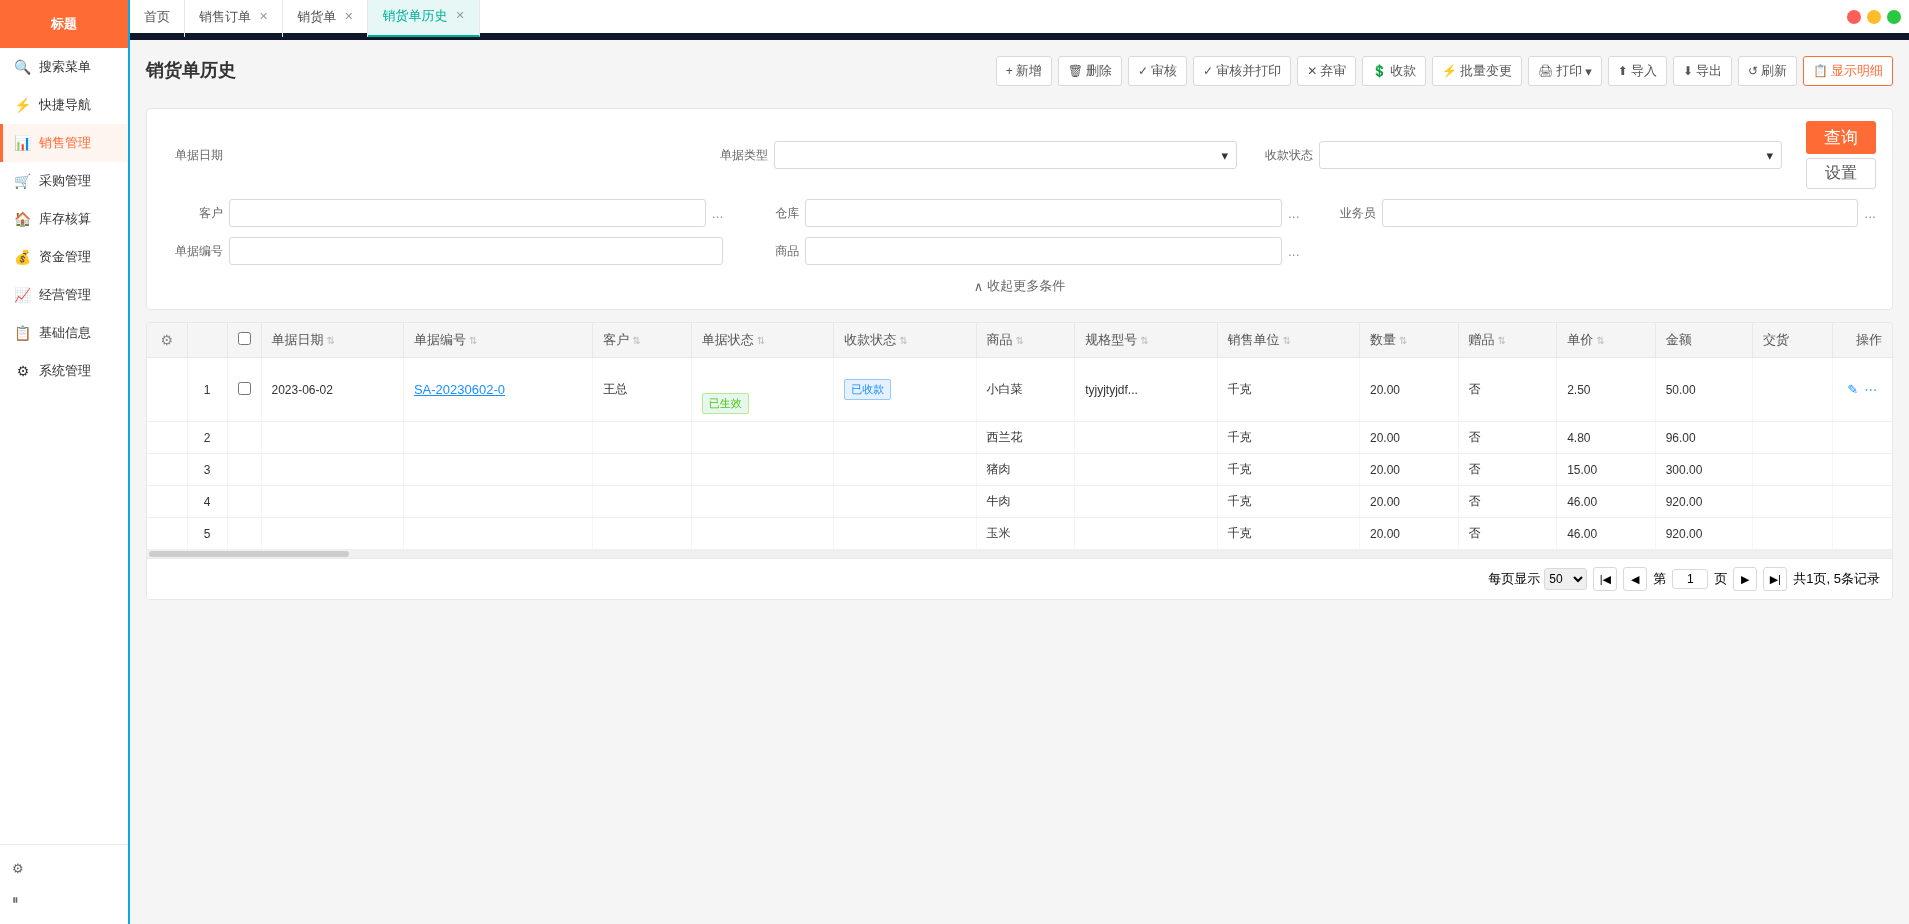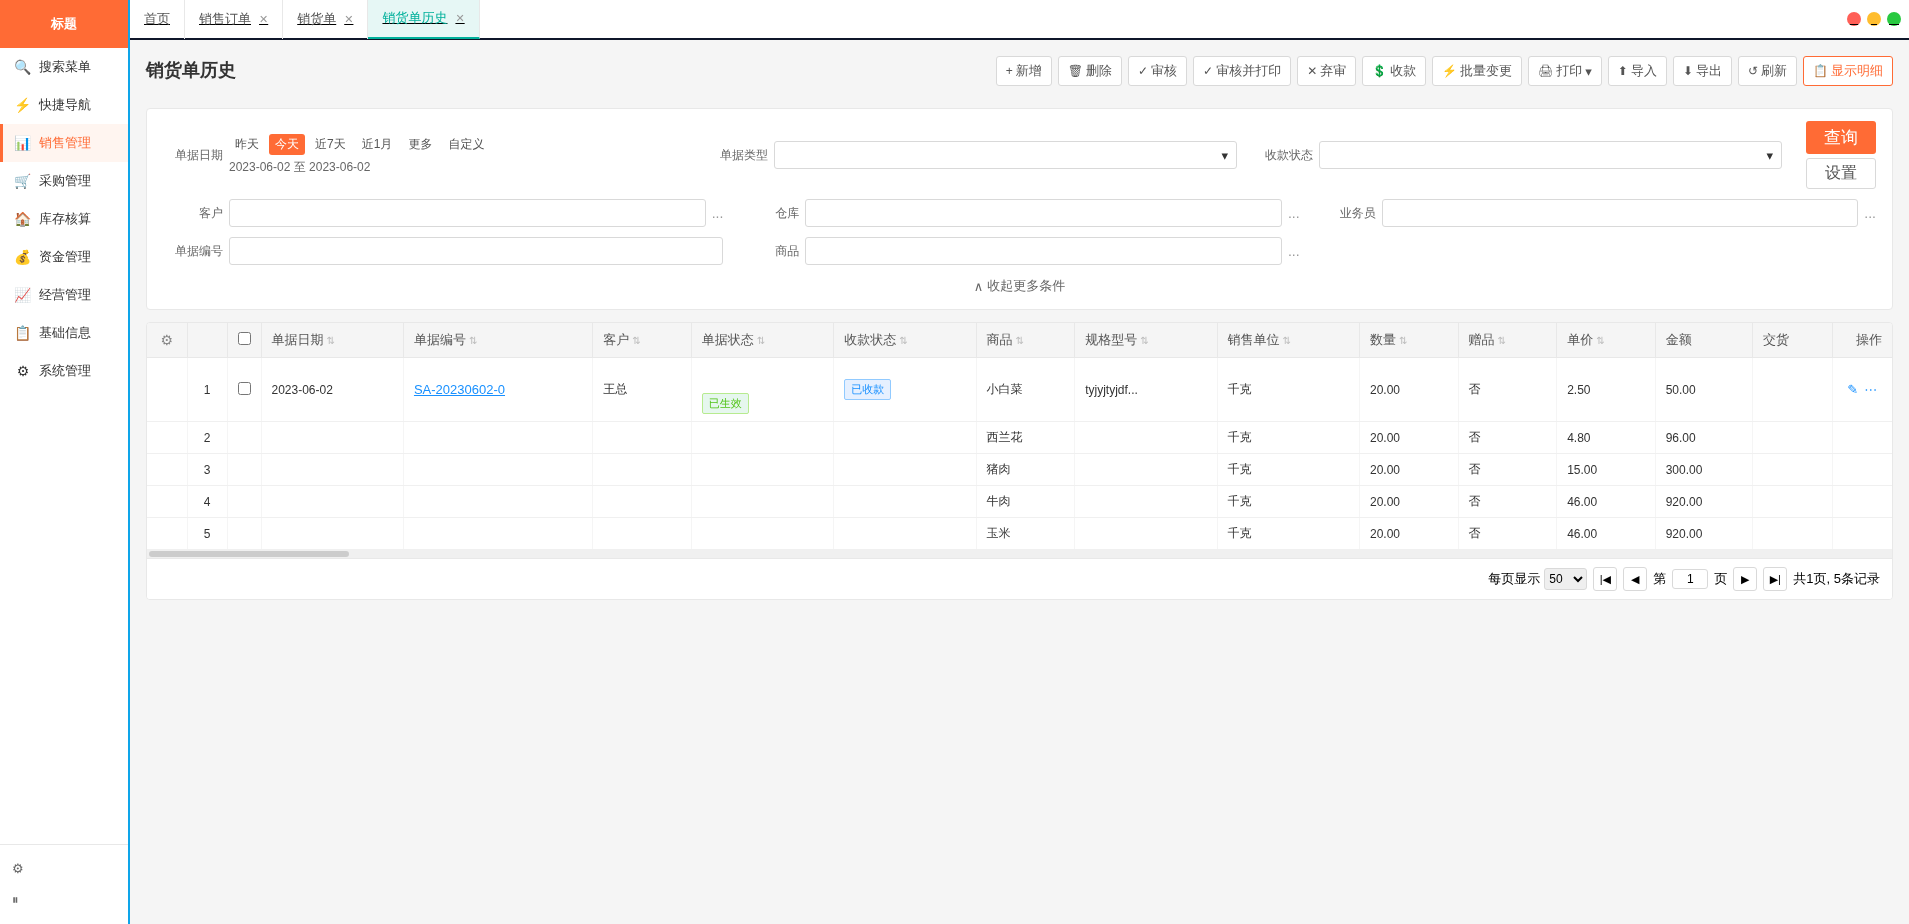--- a/index.html
+++ b/index.html
@@ -51,25 +51,24 @@
     }
 
     
     .main { flex: 1; display: flex; flex-direction: column; overflow: hidden; }
 
     
     .tab-bar {
       display: flex;
       align-items: center;
       background: #fff;
-      border-bottom: 2px solid #0f172a;
+      border-bottom: 7px solid #0f172a;
       height: 40px;
       padding: 0;
       flex-shrink: 0;
-      text-decoration: underline;
     }
     .tab-item {
       display: flex;
       align-items: center;
       padding: 0 14px;
       height: 40px;
       cursor: pointer;
       color: #555;
       border-right: 1px solid #e8e8e8;
       gap: 6px;
@@ -493,31 +492,20 @@
           <span>显示明细</span>
         </button>
       </div>
     </div>
 
     <div class="filter-section">
       <div class="filter-row">
 
         <div class="filter-group">
           <span class="filter-label">单据日期</span>
-          <div class="date-group">
-            <div class="date-options">
-              <span class="date-btn">昨天</span>
-              <span class="date-btn active">今天</span>
-              <span class="date-btn">近7天</span>
-              <span class="date-btn">近1月</span>
-              <span class="date-btn">更多</span>
-              <span class="date-btn">自定义</span>
-            </div>
-            <div class="date-range">2023-06-02 至 2023-06-02</div>
-          </div>
         </div>
 
         <div class="filter-group">
           <span class="filter-label">单据类型</span>
           <div class="filter-select">
             <span></span>
             <span>▾</span>
           </div>
         </div>
 

